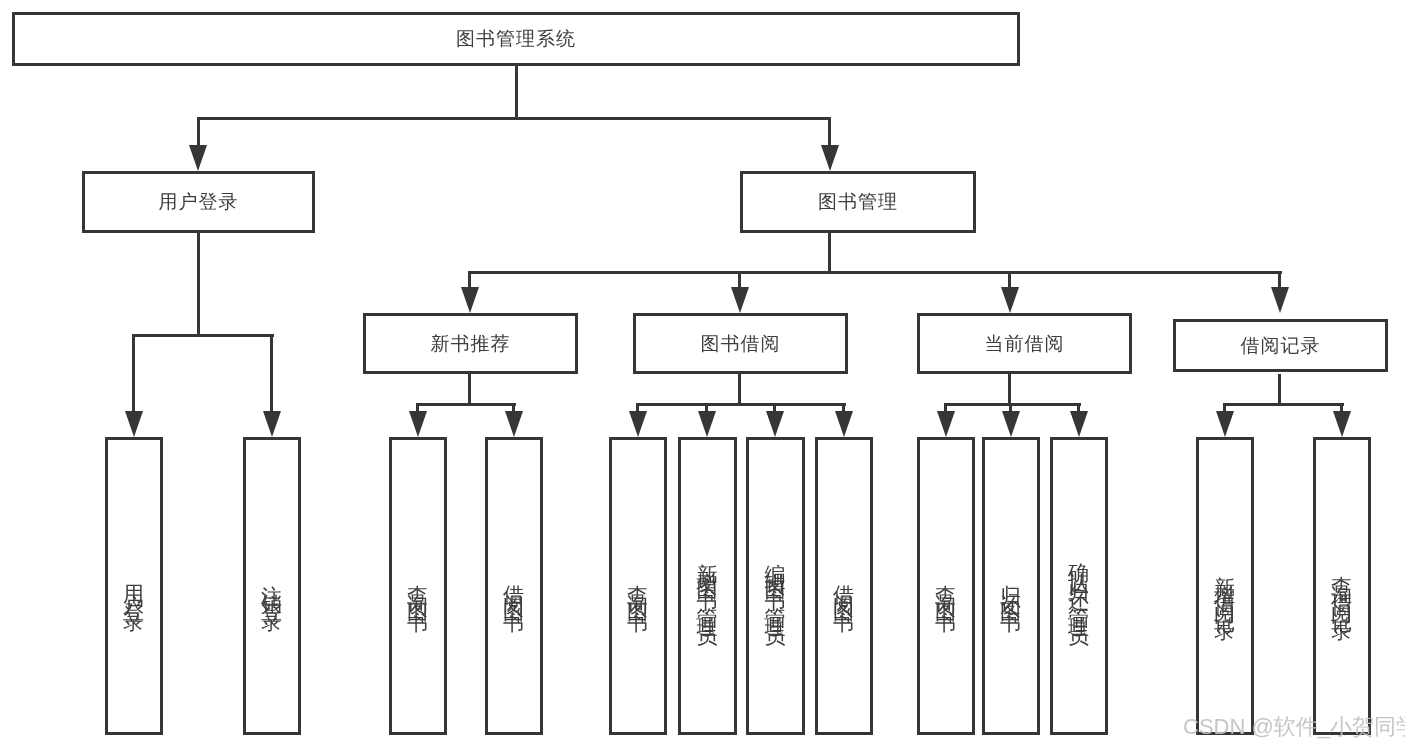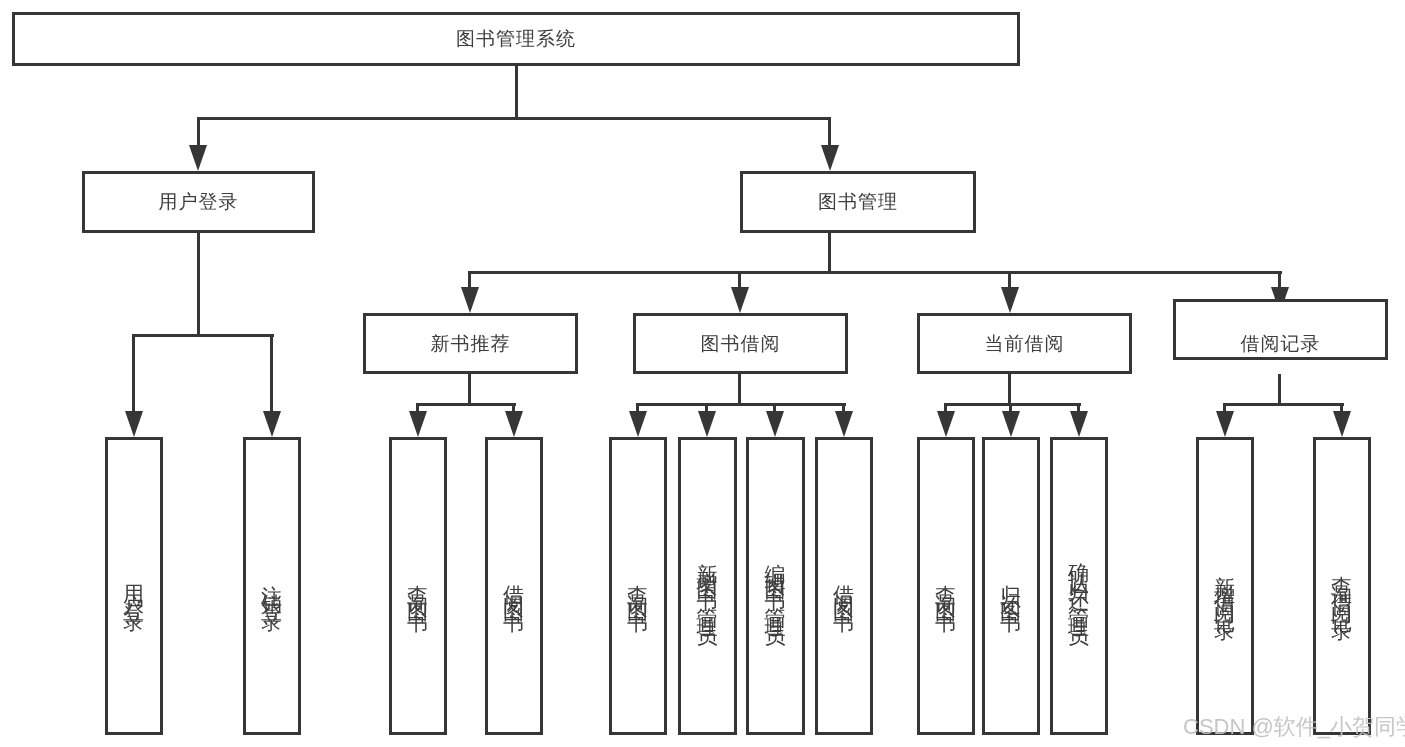--- a/index.html
+++ b/index.html
@@ -106,21 +106,21 @@
 
   <div class="node hnode" style="left:633px; top:313px; width:215px; height:61px;">
     <span>图书借阅</span>
   </div>
   <div class="node hnode" style="left:363px; top:313px; width:215px; height:61px;">
     <span>新书推荐</span>
   </div>
   <div class="node hnode" style="left:903px; top:313px; width:215px; height:61px;margin-left:14px;">
     <span>当前借阅</span>
   </div>
-  <div class="node hnode" style="left:1173px; top:299px; width:215px; height:61px;align-items:flex-end;">
+  <div class="node hnode" style="left:1173px; top:319px; width:215px; height:53px;">
     <span>借阅记录</span>
   </div>
 
   <div class="vline" style="left:468px; top:374px; height:30px;"></div>
   <div class="hline" style="left:416px; top:403px; width:100px;"></div>
   <div class="vline" style="left:416px; top:403px; height:11px;"></div>
   <div class="arrow" style="left:409px; top:411px;"></div>
   <div class="vline" style="left:512px; top:403px; height:11px;"></div>
   <div class="arrow" style="left:505px; top:411px;"></div>
 

